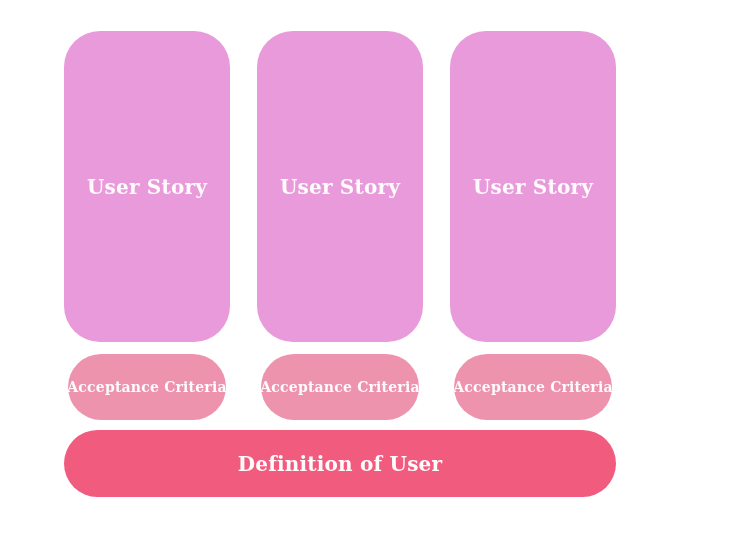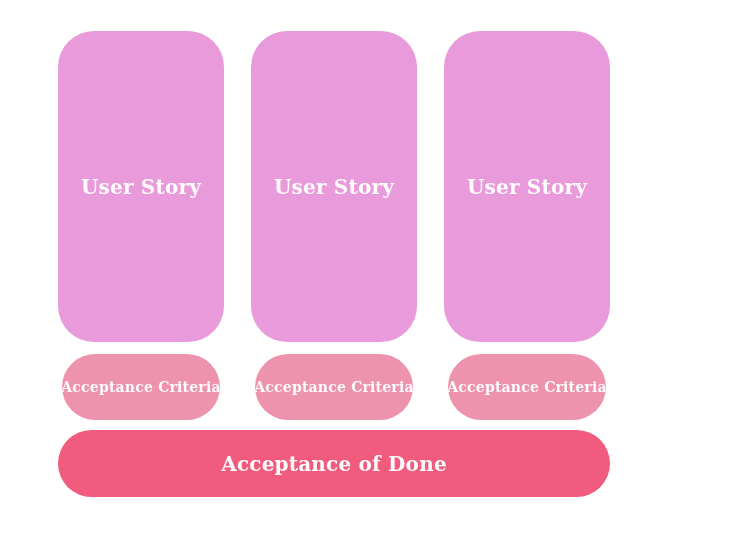--- a/index.html
+++ b/index.html
@@ -5,20 +5,21 @@
   * { margin: 0; padding: 0; box-sizing: border-box; }
   html, body { background: #ffffff; }
 
   .canvas {
     position: relative;
     width: 652px;
     height: 539px;
     background: var(--bg-color, #ffffff);
     font-family: "DejaVu Serif", "Liberation Serif", serif;
     overflow: hidden;
+    margin-left: 6px;
   }
 
   .cols {
     display: flex;
     gap: 27px;
     padding: 31px 42px 0 58px;
   }
 
   .col {
     flex: 1;
@@ -96,16 +97,16 @@
         <span class="label">User Story</span>
       </div>
       <div class="pill">
         <span class="label">Acceptance Criteria</span>
       </div>
     </div>
 
   </div>
 
   <div class="footer-bar">
-    <span class="label">Acceptance of Done</span>
+    <span class="label">Definition of User</span>
   </div>
 
 </div>
 
 </body></html>

